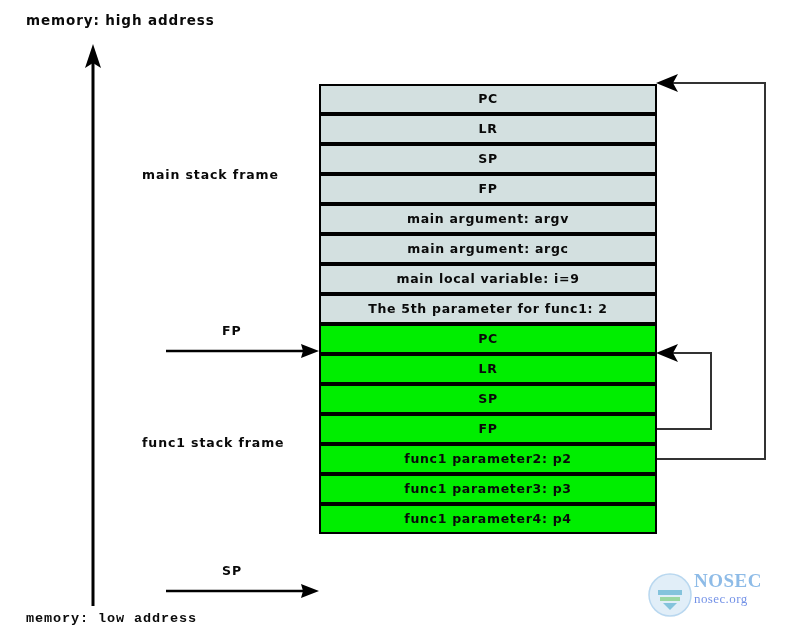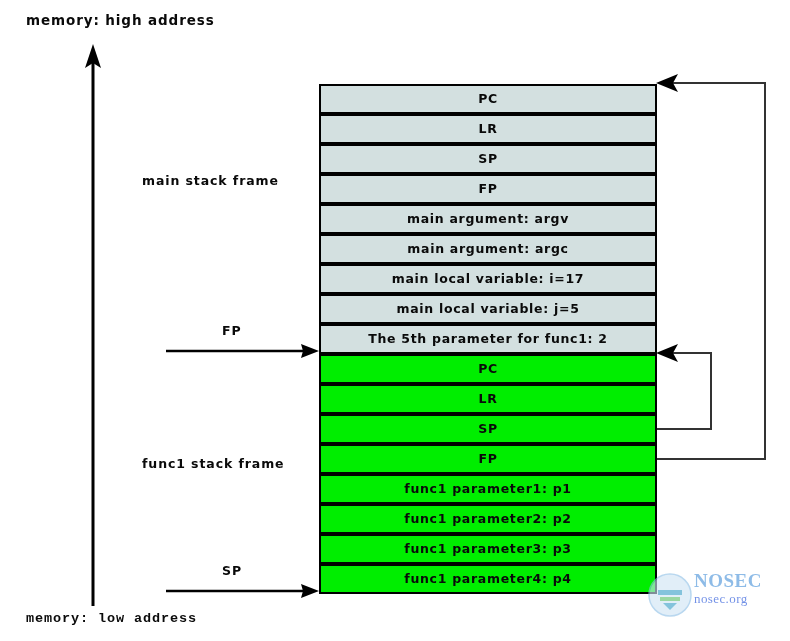--- a/index.html
+++ b/index.html
@@ -37,22 +37,22 @@
 
   
   .side-label {
     position: absolute;
     font-size: 12.5px;
     font-weight: bold;
     letter-spacing: 0.9px;
     color: #0a0a0a;
     white-space: nowrap;
   }
-  #label-main-frame  { left: 142px; top: 173px; }
-  #label-func1-frame { left: 142px; top: 456px; }
+  #label-main-frame  { left: 142px; top: 167px; }
+  #label-func1-frame { left: 142px; top: 435px; }
 
   .ptr-label {
     position: absolute;
     font-size: 12.5px;
     font-weight: bold;
     letter-spacing: 0.9px;
     color: #0a0a0a;
     white-space: nowrap;
   }
   #label-fp { left: 222px; top: 323px; }
@@ -157,28 +157,26 @@
 
   <div class="ptr-label" id="label-sp">SP</div>
 
   <div id="stack">
       <div class="row main">PC</div>
       <div class="row main">LR</div>
       <div class="row main">SP</div>
       <div class="row main">FP</div>
       <div class="row main">main argument:  argv</div>
       <div class="row main">main argument:  argc</div>
-      <div class="row main">main local variable: i=17</div>
-      <div class="row main">main local variable:  j=5</div>
+      <div class="row main">main local variable: i=9</div>
       <div class="row main">The 5th parameter for func1: 2</div>
       <div class="row func1">PC</div>
       <div class="row func1">LR</div>
       <div class="row func1">SP</div>
       <div class="row func1">FP</div>
-      <div class="row func1">func1 parameter1: p1</div>
       <div class="row func1">func1 parameter2: p2</div>
       <div class="row func1">func1 parameter3: p3</div>
       <div class="row func1">func1 parameter4: p4</div>
     </div>
 
 </div>
 
 <div id="watermark">
   <svg width="44" height="44" viewBox="0 0 44 44" style="position:absolute;left:0;top:4px;">
     <circle cx="22" cy="22" r="21" fill="#cfe4f5"></circle>

